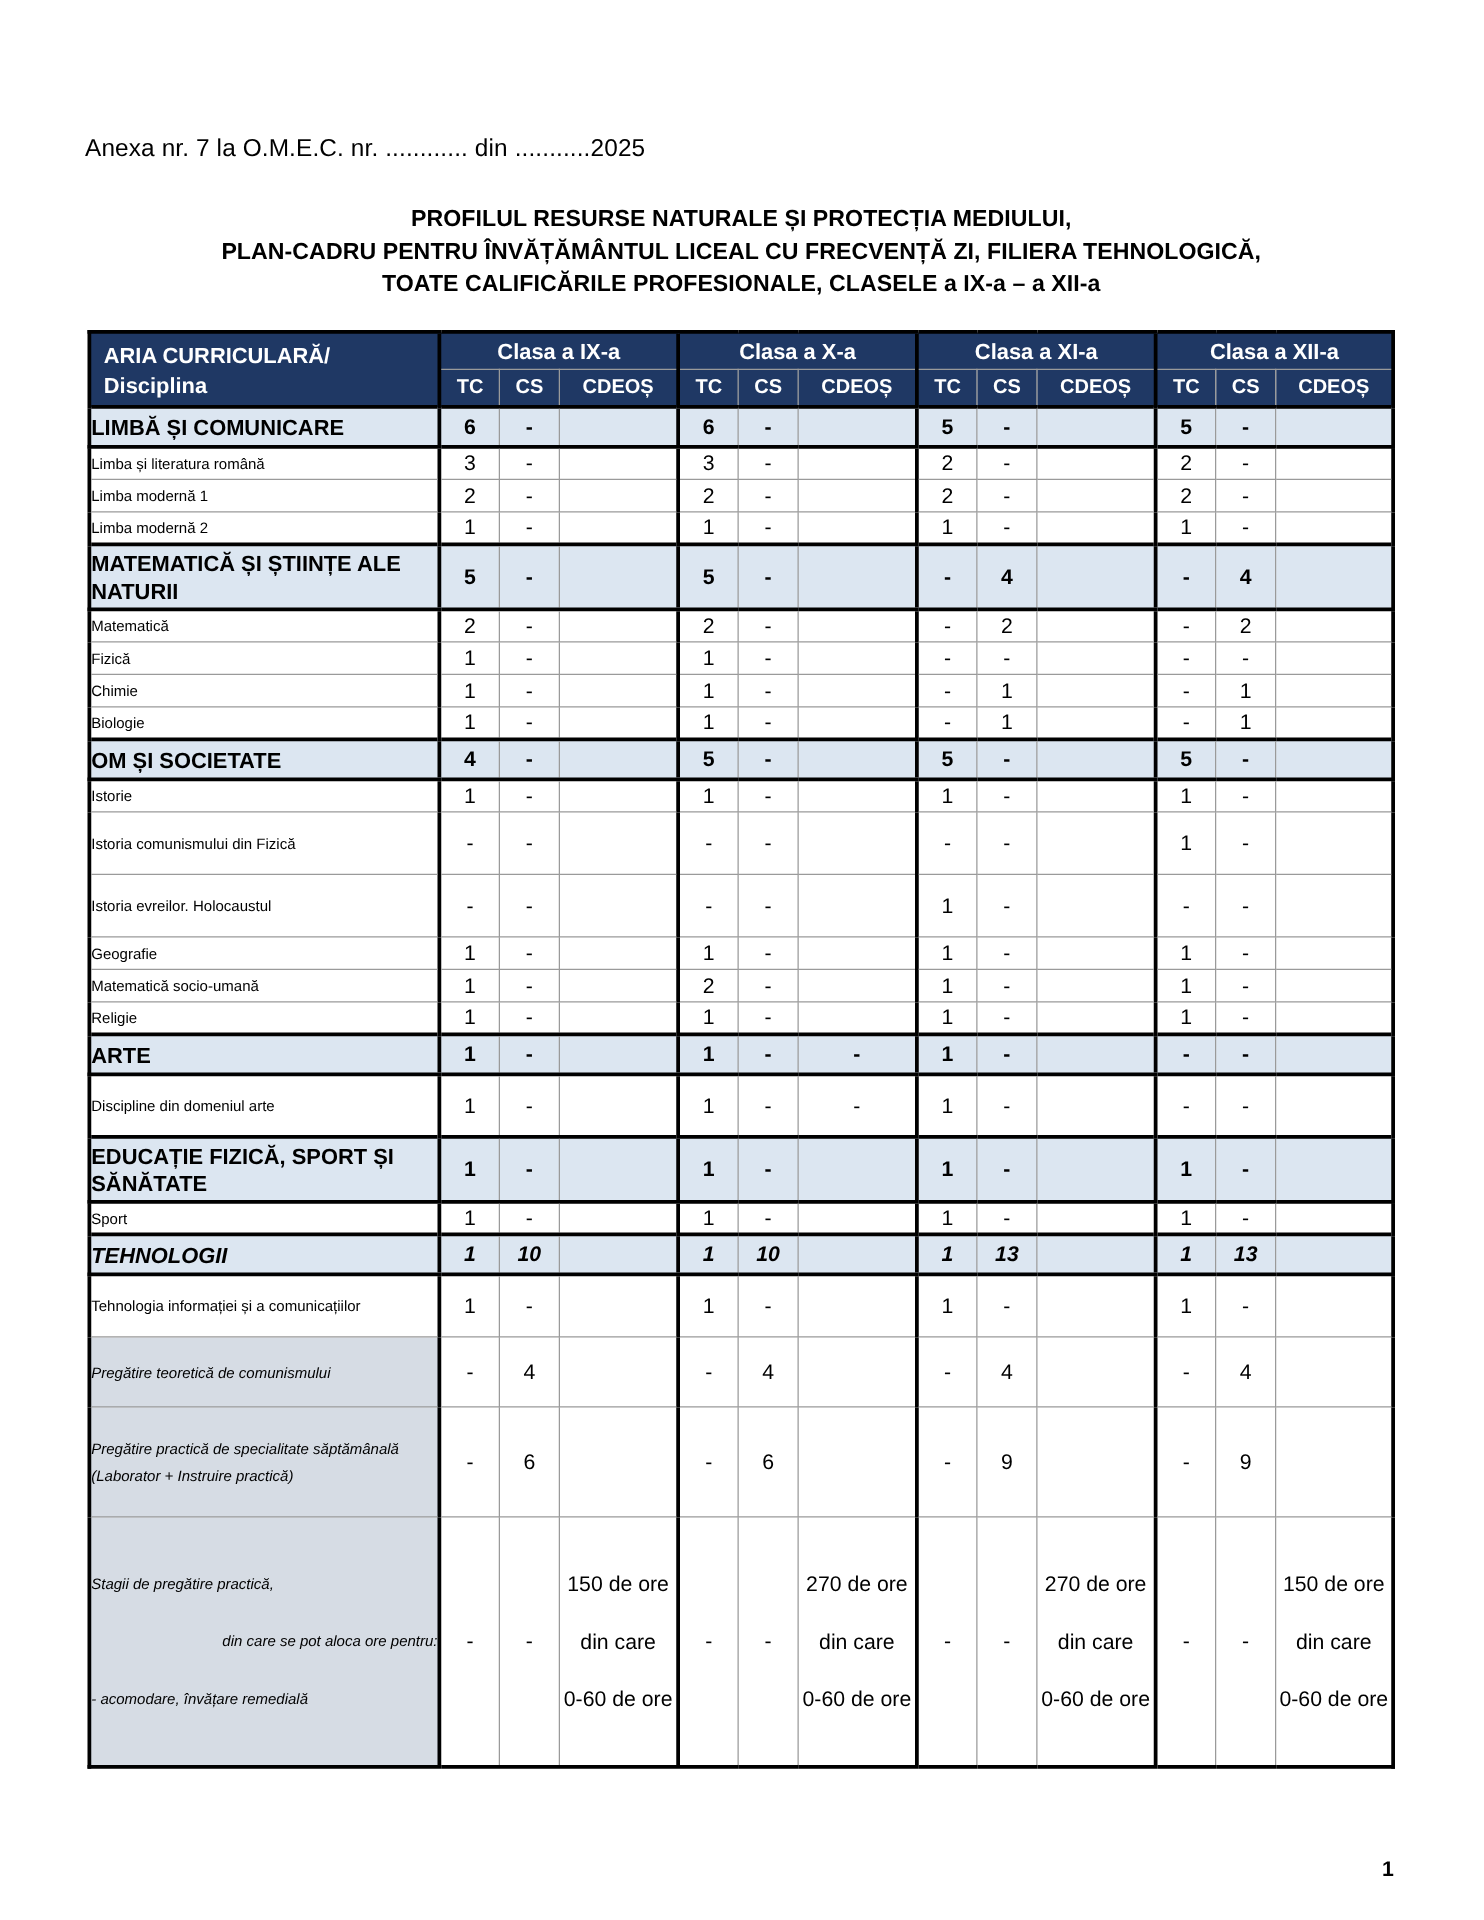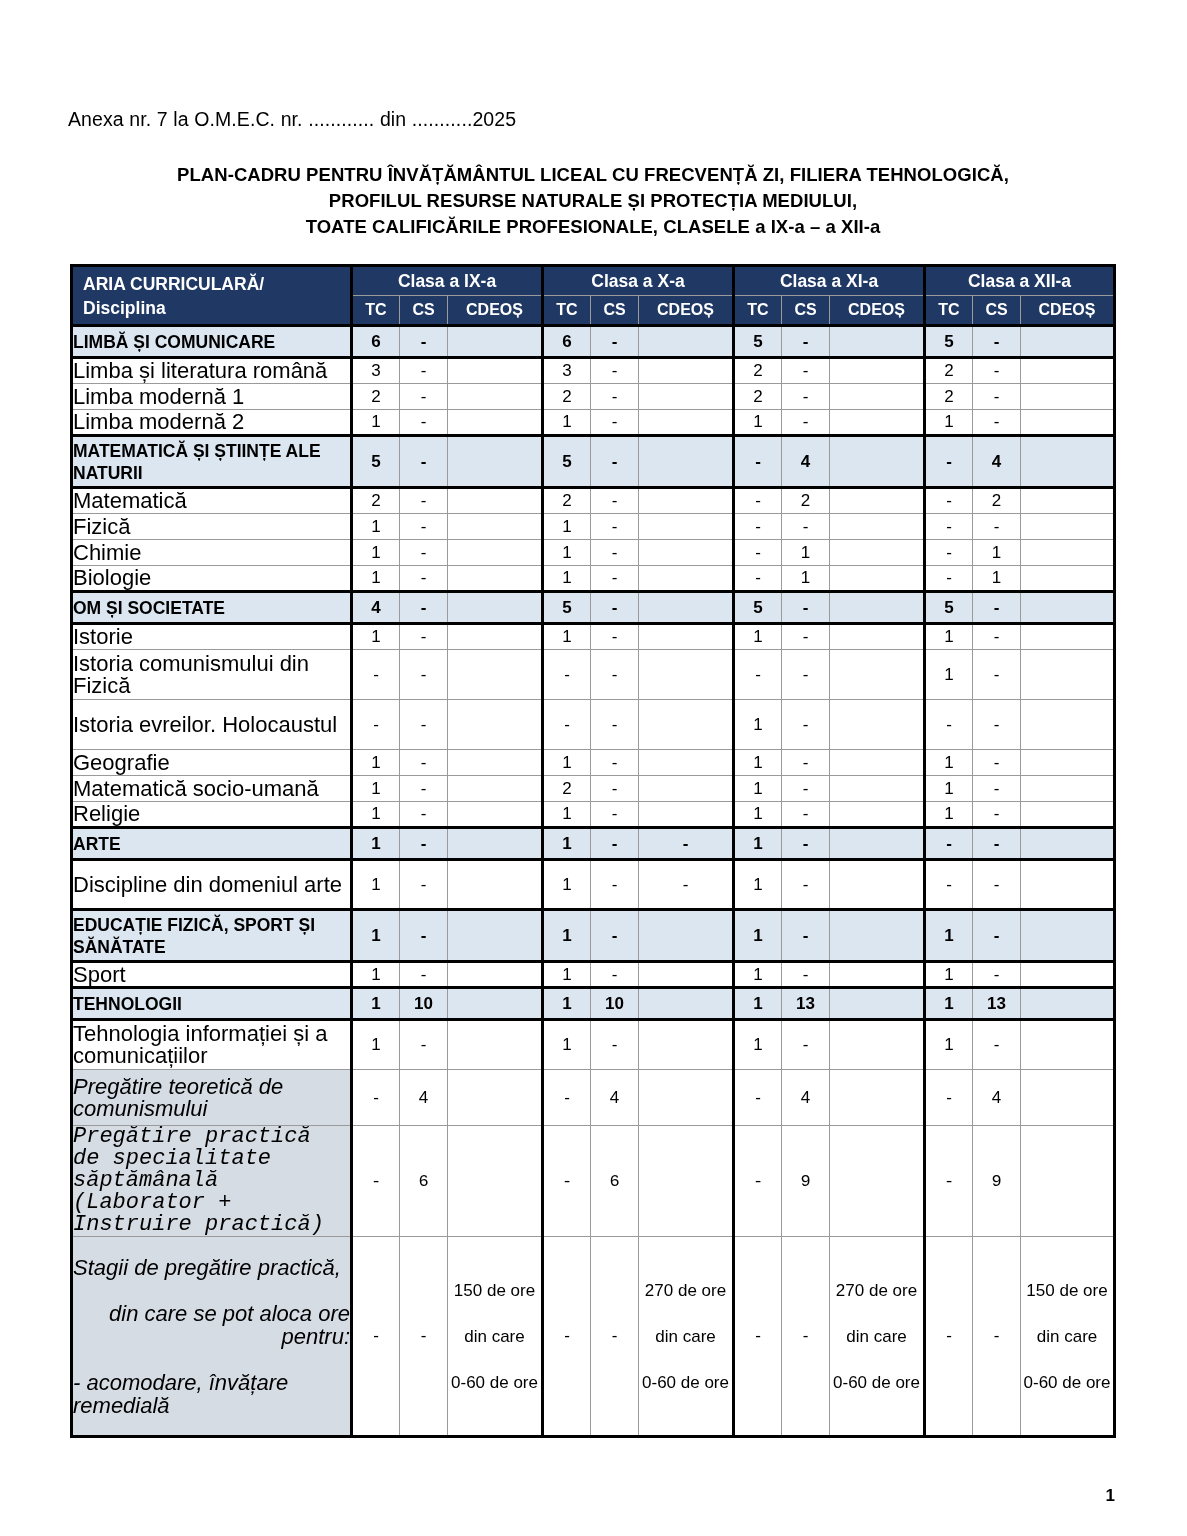--- a/index.html
+++ b/index.html
@@ -84,21 +84,21 @@
   thead th.hdr-sub{
     font-size:16px;
     height:30px;
     font-weight:bold;
   }
 
   td.name{
     text-align:left;
     padding:2px 4px 2px 10px;
     line-height:22px;
-    font-size:22px;
+    font-size:12px;
   }
   td.val{
     text-align:center;
     font-size:17px;
   }
   tr.area td{
     background:#dce6f1;
     font-weight:bold;
   }
   tr.area td.name{font-size:17.5px;}
@@ -126,22 +126,22 @@
   }
 </style>
 </head>
 <body>
 
 <div class="page">
 
   <div class="anexa">Anexa nr. 7 la O.M.E.C. nr. ............ din ...........2025</div>
 
   <div class="doc-title">
+    <div>PROFILUL RESURSE NATURALE ȘI PROTECȚIA MEDIULUI,</div>
     <div>PLAN-CADRU PENTRU ÎNVĂȚĂMÂNTUL LICEAL CU FRECVENȚĂ ZI, FILIERA TEHNOLOGICĂ,</div>
-    <div>PROFILUL RESURSE NATURALE ȘI PROTECȚIA MEDIULUI,</div>
     <div>TOATE CALIFICĂRILE PROFESIONALE, CLASELE a IX-a – a XII-a</div>
   </div>
 
   <table class="plan">
     <colgroup>
       <col style="width:280px">
       <col style="width:48px">
         <col style="width:48px">
         <col style="width:95px">
       <col style="width:48px">
@@ -474,21 +474,21 @@
           <td class="val thick-l">1</td>
           <td class="val">-</td>
           <td class="val"></td>
           <td class="val thick-l">1</td>
           <td class="val">-</td>
           <td class="val"></td>
           <td class="val thick-l">1</td>
           <td class="val">-</td>
           <td class="val thick-r"></td>
         </tr>
-        <tr class="area" style="height: 32px;">
+        <tr class="area" style="height: 32px; font-style: italic;">
           <td class="name thick-l">TEHNOLOGII</td>
           <td class="val thick-l">1</td>
           <td class="val">10</td>
           <td class="val"></td>
           <td class="val thick-l">1</td>
           <td class="val">10</td>
           <td class="val"></td>
           <td class="val thick-l">1</td>
           <td class="val">13</td>
           <td class="val"></td>
@@ -519,21 +519,21 @@
           <td class="val thick-l">-</td>
           <td class="val">4</td>
           <td class="val"></td>
           <td class="val thick-l">-</td>
           <td class="val">4</td>
           <td class="val"></td>
           <td class="val thick-l">-</td>
           <td class="val">4</td>
           <td class="val thick-r"></td>
         </tr>
-        <tr style="height: 88px; font-family: Liberation Mono, monospace;">
+        <tr style="height: 88px;">
           <td class="name thick-l shaded">Pregătire practică de specialitate săptămânală (Laborator + Instruire practică)</td>
           <td class="val thick-l">-</td>
           <td class="val">6</td>
           <td class="val"></td>
           <td class="val thick-l">-</td>
           <td class="val">6</td>
           <td class="val"></td>
           <td class="val thick-l">-</td>
           <td class="val">9</td>
           <td class="val"></td>

